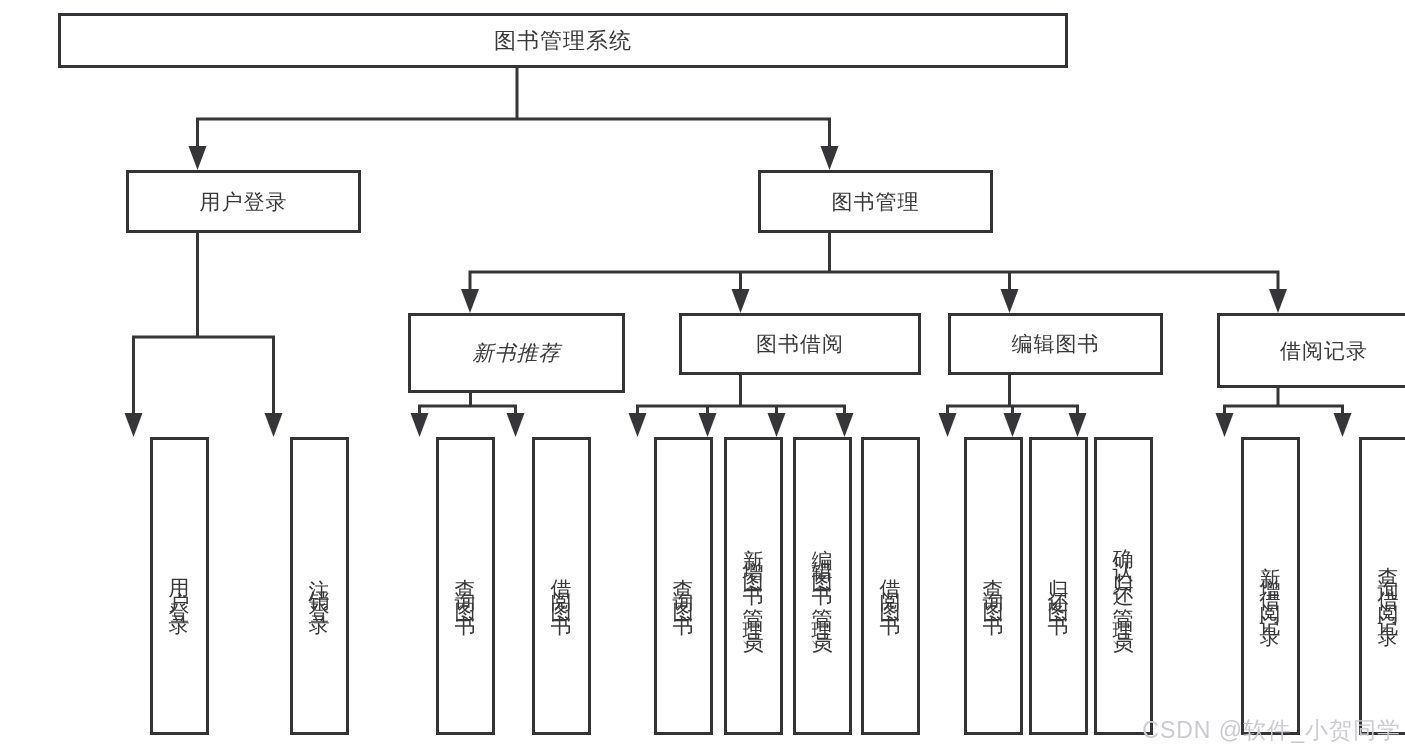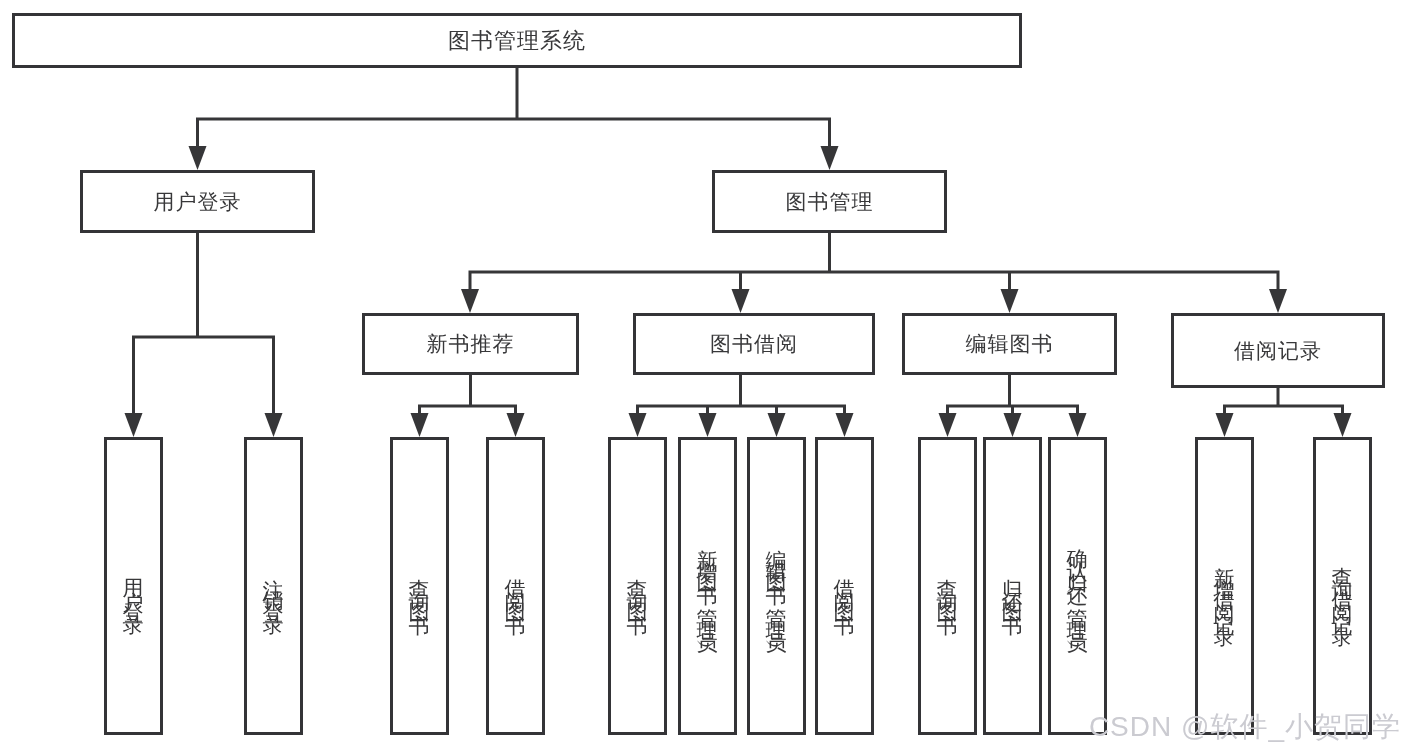--- a/index.html
+++ b/index.html
@@ -19,20 +19,21 @@
   .node {
     position: absolute;
     box-sizing: border-box;
     border: 3px solid #343437;
     background: #ffffff;
     display: flex;
     align-items: center;
     justify-content: center;
     color: #38383a;
     z-index: 1;
+    margin-left: 46px;
   }
   .hnode {
     font-size: 21px;
     letter-spacing: 1px;
   }
   .hnode.root { font-size: 22px; }
   .vnode {
     writing-mode: vertical-lr;
     text-orientation: mixed;
     font-size: 21px;
@@ -40,21 +41,21 @@
     line-height: 1;
     top: 437px;
     width: 59px;
     height: 298px;
     padding: 6px 0;
   }
   .watermark {
     position: absolute;
     right: 4px;
     bottom: 1px;
-    font-size: 28px;
+    font-size: 23px;
     letter-spacing: 1px;
     color: #cbcbd1;
     z-index: 2;
     white-space: nowrap;
   }
 </style>
 </head>
 <body>
 
 <div class="canvas">
@@ -109,21 +110,21 @@
       <polygon points="1215.5,413 1233.5,413 1224.5,437" stroke="none"></polygon>
       <polygon points="1333.5,413 1351.5,413 1342.5,437" stroke="none"></polygon>
     </g>
   </svg>
 
   <div class="node hnode root" style="left:12px; top:13px; width:1010px; height:55px;">图书管理系统</div>
 
   <div class="node hnode" style="left:80px; top:170px; width:235px; height:63px;">用户登录</div>
   <div class="node hnode" style="left:712px; top:170px; width:235px; height:63px;">图书管理</div>
 
-  <div class="node hnode" style="left:362px; top:313px; width:217px; height:62px;">新书推荐</div>
+  <div class="node hnode" style="left:362px; top:313px; width:217px; height:80px;font-style:italic;">新书推荐</div>
   <div class="node hnode" style="left:633px; top:313px; width:242px; height:62px;">图书借阅</div>
   <div class="node hnode" style="left:902px; top:313px; width:215px; height:62px;">编辑图书</div>
   <div class="node hnode" style="left:1171px; top:313px; width:214px; height:75px;">借阅记录</div>
 
   <div class="node vnode" style="left:104px;">用户登录</div>
   <div class="node vnode" style="left:244px;">注销登录</div>
 
   <div class="node vnode" style="left:390px;">查询图书</div>
   <div class="node vnode" style="left:486px;">借阅图书</div>
 

